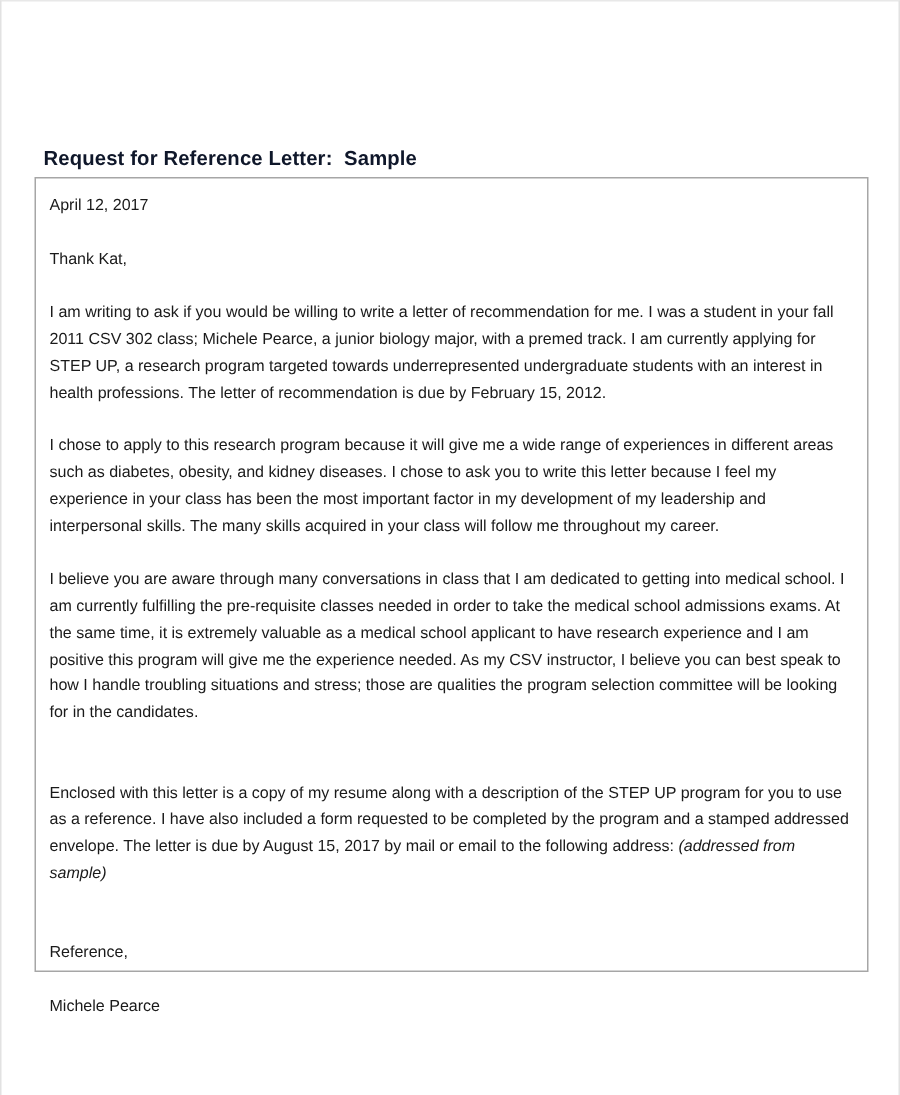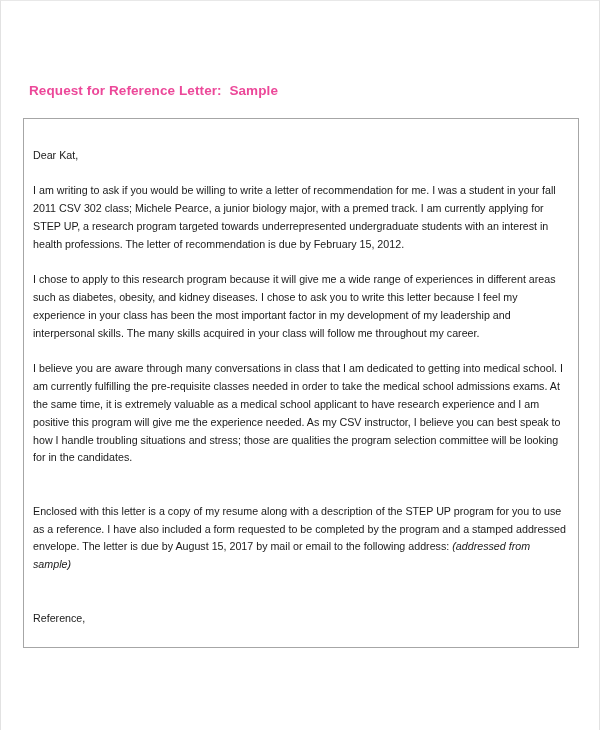--- a/index.html
+++ b/index.html
@@ -23,25 +23,25 @@
     height: 730px;
     box-sizing: border-box;
     border-left: 1px solid #e2e2e2;
     border-right: 1px solid #e2e2e2;
     border-top: 1px solid #e8e8e8;
     background: #ffffff;
   }
   .doc-title {
     position: absolute;
     left: 28px;
-    top: 82px;
+    top: 97px;
     font-size: 13.5px;
     font-weight: bold;
     letter-spacing: 0.1px;
-    color: #ec4899;
+    color: #0f172a;
     white-space: pre;
   }
   .letter-box {
     position: absolute;
     left: 22px;
     top: 117px;
     width: 556px;
     height: 530px;
     box-sizing: border-box;
     border: 1px solid #a6a6a6;
@@ -76,24 +76,25 @@
 </head>
 <body>
 
 <div class="page">
 
   <div class="doc-title">Request for Reference Letter:  Sample</div>
 
   <div class="letter-box">
     <div class="letter-inner">
 
+      <p class="ln">April 12, 2017</p>
 
       <div class="blank"></div>
 
-      <p class="ln">Dear Kat,</p>
+      <p class="ln">Thank Kat,</p>
 
       <div class="blank"></div>
 
       <p class="para">I am writing to ask if you would be willing to write a letter of recommendation for me.  I was a student in your fall 2011 CSV 302 class; Michele Pearce, a junior biology major, with a premed track.  I am currently applying for STEP UP, a research program targeted towards underrepresented undergraduate students with an interest in health professions. The letter of recommendation is due by February 15, 2012.</p>
 
       <div class="blank"></div>
 
       <p class="para">I chose to apply to this research program because it will give me a wide range of experiences in different areas such as diabetes, obesity, and kidney diseases.  I chose to ask you to write this letter because I feel my experience in your class has been the most important factor in my development of my leadership and interpersonal skills.  The many skills acquired in your class will follow me throughout my career.</p>
 
       <div class="blank"></div>
@@ -106,17 +107,18 @@
 
       <div class="blank"></div>
 
 
       <div class="blank"></div>
 
       <p class="ln">Reference,</p>
 
       <div class="blank"></div>
 
+      <p class="ln">Michele Pearce</p>
 
     </div>
   </div>
 
 </div>
 
 </body></html>

